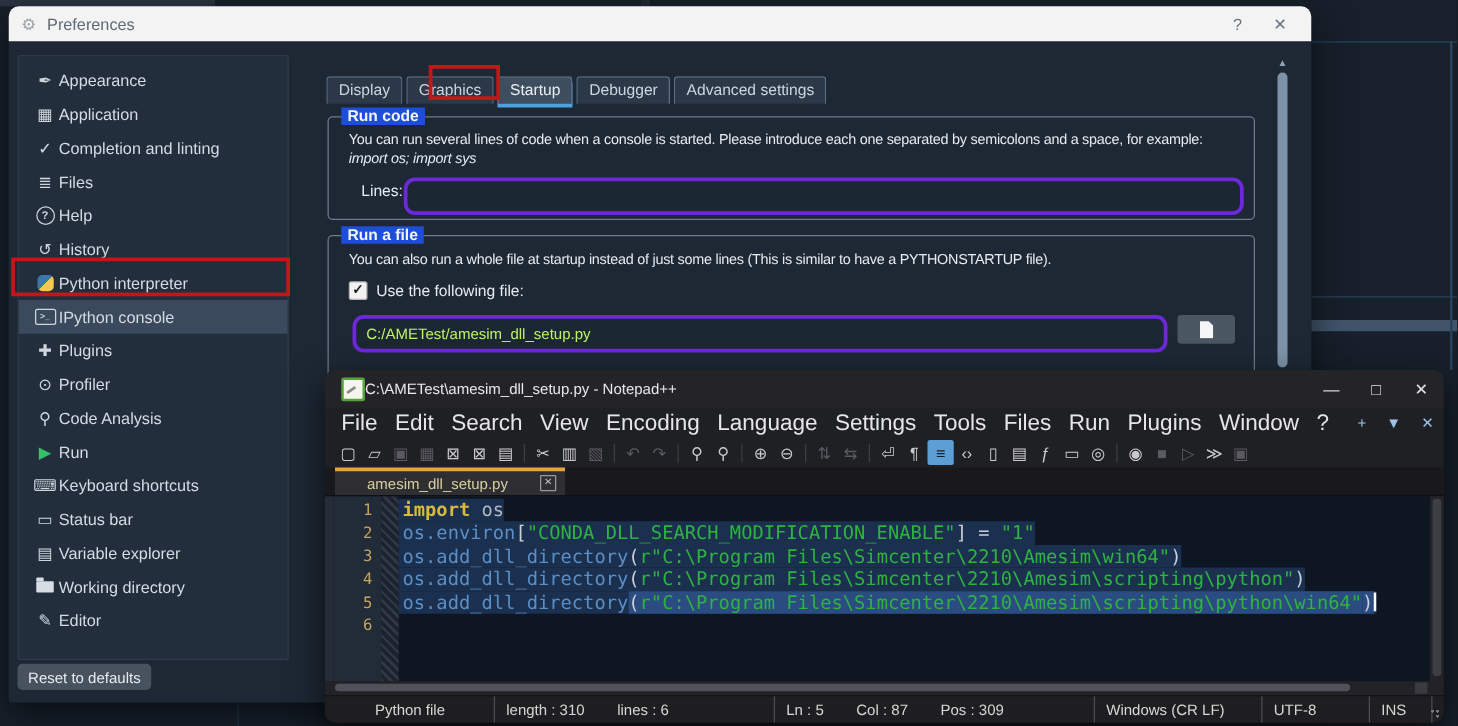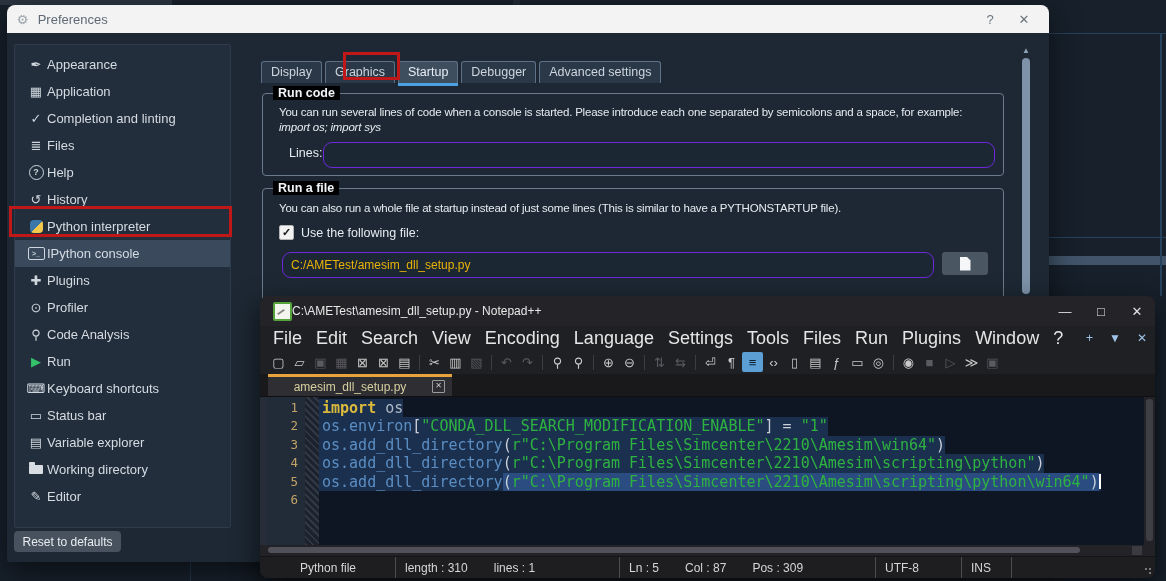--- a/index.html
+++ b/index.html
@@ -44,28 +44,28 @@
     color:#e8ecf0;font-size:12px;display:flex;align-items:center;justify-content:center;}
 
   
   #tabbar{left:254px;top:52px;height:26px;display:flex;align-items:flex-end;}
   .tab{background:#2a3847;border:1px solid #5f7186;border-bottom:none;border-radius:3px 3px 0 0;
     color:#cdd5de;font-size:12.5px;padding:3px 9px 4px 9px;margin-right:3px;}
   .tab.sel{background:#3e4e5f;color:#e8eef4;box-shadow:0 3px 0 0 #4da1e0;}
 
   
   .groupbox{border:1px solid #6b7b8c;border-radius:4px;box-sizing:border-box;overflow:hidden;}
-  .group-title{position:absolute;top:-8px;left:10px;background:#000000;padding:0 5px;
+  .group-title{position:absolute;top:-8px;left:10px;background:#1d4ed8;padding:0 5px;
     color:#f2f5f8;font-size:12.5px;font-weight:bold;}
   .g-wrap{overflow:visible!important;}
   .desc{color:#e6ebf0;font-size:11.5px;letter-spacing:-0.2px;white-space:nowrap;}
   .desc-italic{font-style:italic;}
   .field-label{color:#e6ebf0;font-size:12.5px;}
-  .txt-input{background:#1b2733;border:1px solid #6d28d9;border-radius:9px;height:21px;
-    color:#eab308;font-size:12px;padding:12px 8px;box-sizing:border-box;outline:none;width:100%;}
+  .txt-input{background:#1b2733;border:3px solid #6d28d9;border-radius:9px;height:21px;
+    color:#bef264;font-size:12px;padding:12px 8px;box-sizing:border-box;outline:none;width:100%;}
   .checkbox{width:13px;height:13px;background:#f2f2f2;border:1px solid #b5b5b5;border-radius:2px;
     color:#1a1a1a;font-size:11px;line-height:13px;text-align:center;font-weight:bold;}
   #file-btn{width:46px;height:23px;background:#4b5663;border-radius:3px;display:flex;
     align-items:center;justify-content:center;}
   .doc-icon{width:11px;height:14px;background:#f4f6f8;
     clip-path:polygon(0 0,64% 0,100% 28%,100% 100%,0 100%);}
 
   
   #prefs-scroll{left:1014px;top:41px;width:10px;height:255px;}
   #prefs-scroll .arrow{color:#8fa3b8;font-size:8px;text-align:center;line-height:10px;}
@@ -409,27 +409,30 @@
       <div class="thumb"></div>
       <div class="corner"></div>
     </div>
 
     <div id="npp-status" class="abs">
         <div class="st-sec" style="width: 136px; padding-left: 40px;">
           <span>Python file</span>
         </div>
         <div class="st-sec" style="width: 224px;">
           <span>length : 310</span>
-          <span>lines : 1</span>
+          <span>lines : 6</span>
         </div>
         <div class="st-sec" style="width: 256px;">
           <span>Ln : 5</span>
           <span>Col : 87</span>
           <span>Pos : 309</span>
         </div>
+        <div class="st-sec" style="width: 134px;">
+          <span>Windows (CR LF)</span>
+        </div>
         <div class="st-sec" style="width: 86px;">
           <span>UTF-8</span>
         </div>
         <div class="st-sec" style="width: 50px;">
           <span>INS</span>
         </div>
       </div>
     <div class="grip"></div>
   </div>
 

